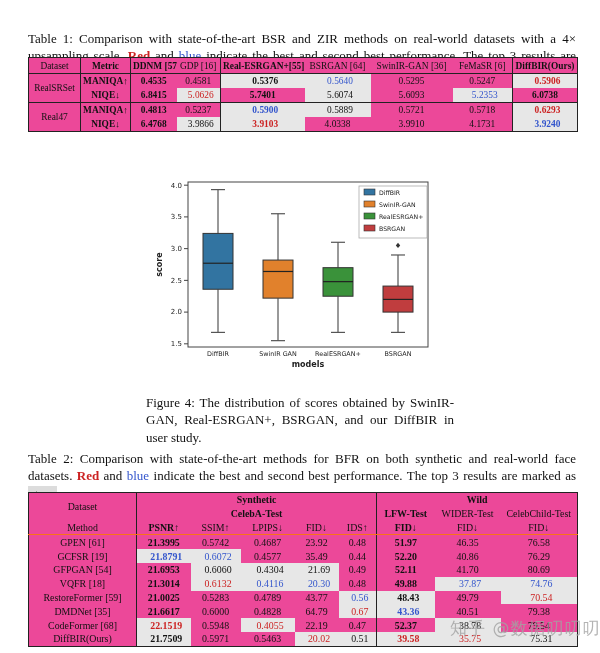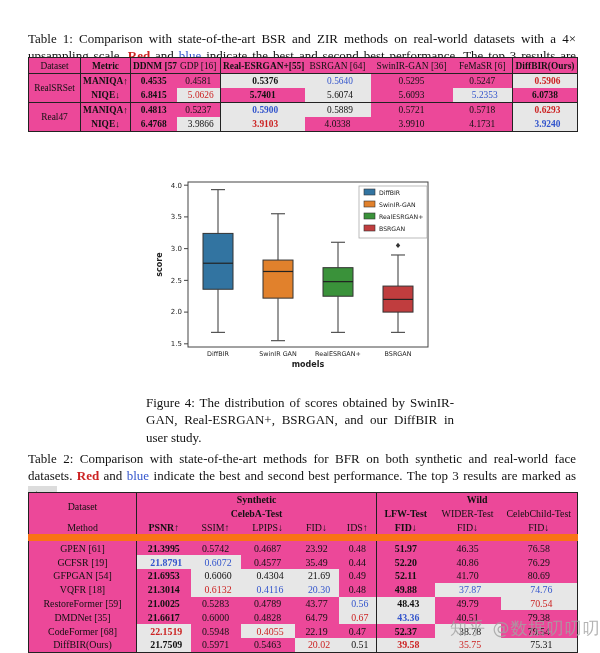--- a/index.html
+++ b/index.html
@@ -14,21 +14,21 @@
   .gray-chip { background:#dcdcdc; padding:0 3px; }
   table { border-collapse:collapse; table-layout:fixed; position:absolute; background:#ec4899; }
   td, th { padding:0 2px; text-align:center; font-weight:normal; white-space:nowrap; overflow:hidden; vertical-align:middle; }
   .t1 { left:28px; top:57px; width:549px; font-size:9.4px; border:1.4px solid #222; }
   .t1 td, .t1 th { height:14px; }
   .t1 tr.hdr th { border-bottom:1px solid #222; height:15px; }
   .t2 { left:28px; top:492px; width:549px; font-size:9.9px; border:1.4px solid #222; }
   .t2 td, .t2 th { height:13.8px; }
   .vl { border-left:1px solid #222;font-weight:bold; }
   .gsep td { border-top:1px solid #222; }
-  .mline2 td, .mline2 th { border-bottom:7px solid #f97316; }
+  .mline2 td, .mline2 th { border-bottom:1px solid #f97316; }
   .b { font-weight:bold; }
   .red { color:var(--best); }
   .blue { color:var(--second); }
   .g { background:var(--top3);padding-left:7px; }
   .figwrap { position:absolute; left:150px; top:172px; width:300px; height:206px; }
   .figcap { left:146px; top:381px; width:308px; }
   .t1cap { left:28px; top:17px; width:548px; }
   .t2cap { left:28px; top:437px; width:548px; }
   .watermark {
     position:absolute; left:450px; top:617px; font-size:17px; letter-spacing:1px;

